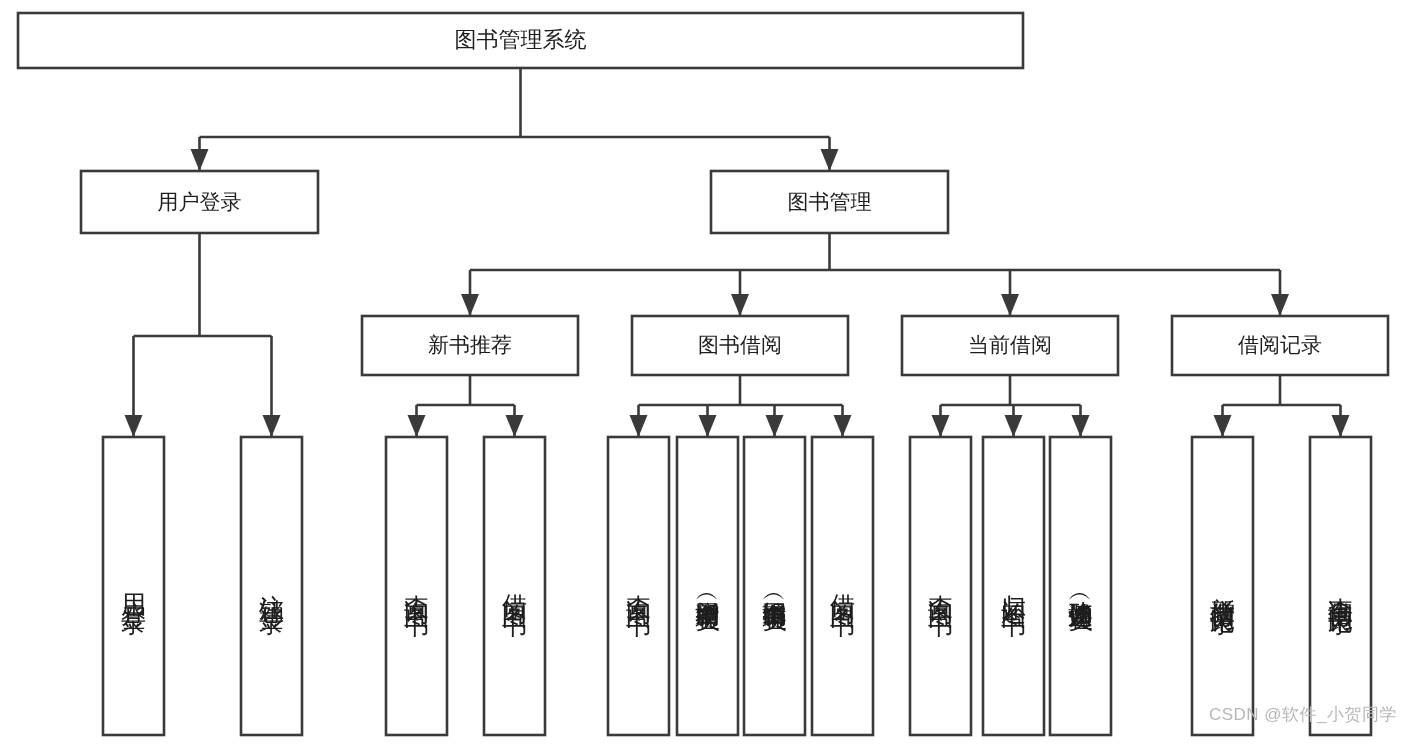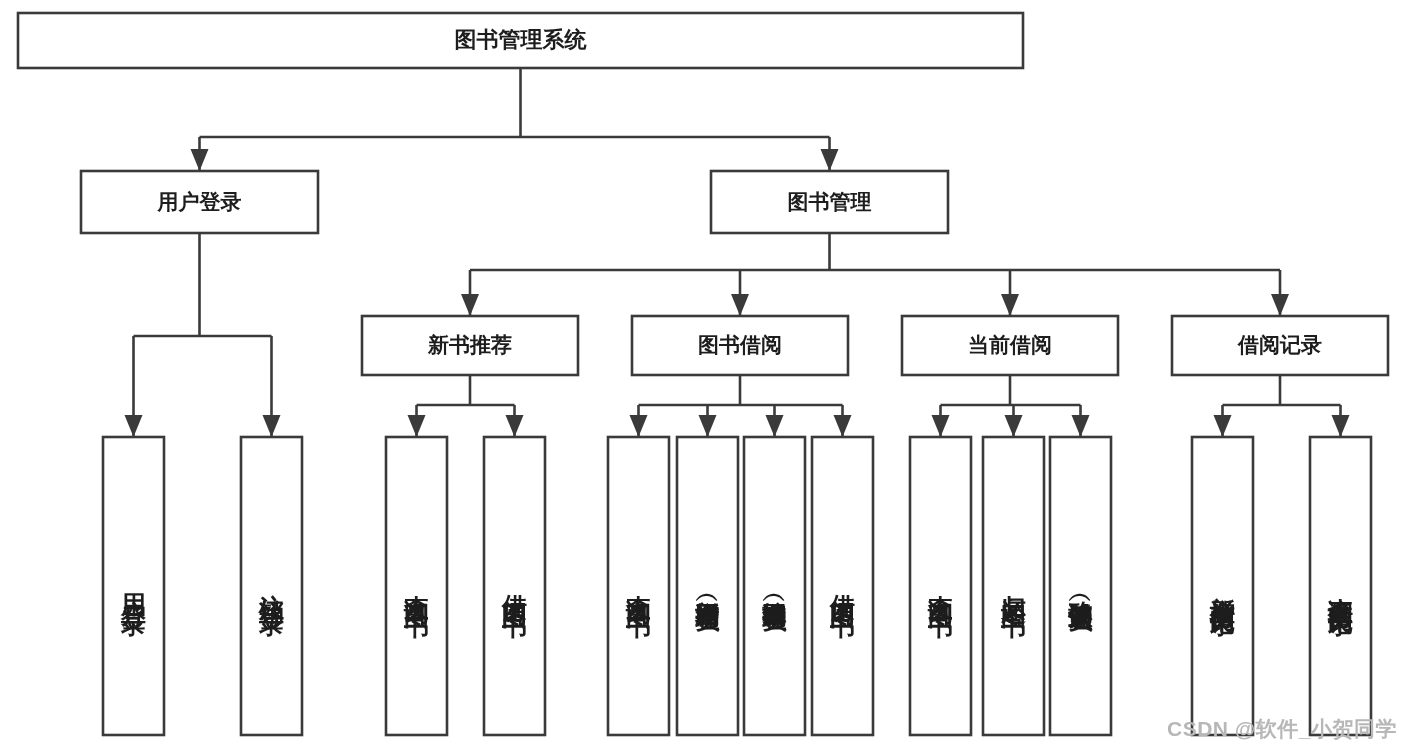--- a/index.html
+++ b/index.html
@@ -10,21 +10,20 @@
   body {
     width: 1405px;
     height: 747px;
     font-family: "Liberation Sans", "DejaVu Sans", sans-serif;
     overflow: hidden;
   }
   #diagram-root {
     position: relative;
     width: 1405px;
     height: 747px;
-    font-weight: bold;
   }
   svg.diagram-canvas {
     position: absolute;
     left: 0;
     top: 0;
     width: 1405px;
     height: 747px;
     display: block;
   }
   .node-box {
@@ -70,23 +69,23 @@
     font-size: 25px;
     line-height: 1;
     letter-spacing: 6px;
     color: #1d1d1d;
     white-space: nowrap;
     text-align: center;
   }
   .watermark {
     position: absolute;
     right: 8px;
-    bottom: 4px;
-    font-family: "Liberation Sans", "DejaVu Sans", sans-serif;
-    font-size: 21px;
+    bottom: 21px;
+    font-family: "Liberation Sans", "DejaVu Sans", sans-serif;
+    font-size: 17px;
     color: #b7b7b7;
     letter-spacing: 0.5px;
     white-space: nowrap;
   }
 </style>
 </head>
 <body>
 
 <div id="diagram-root">
 

